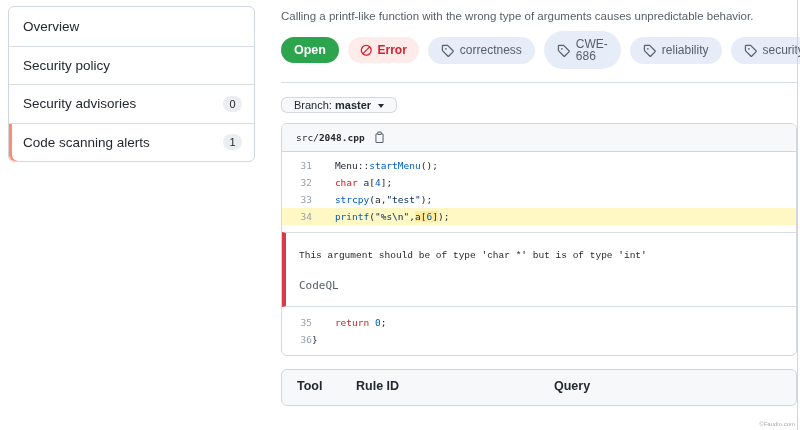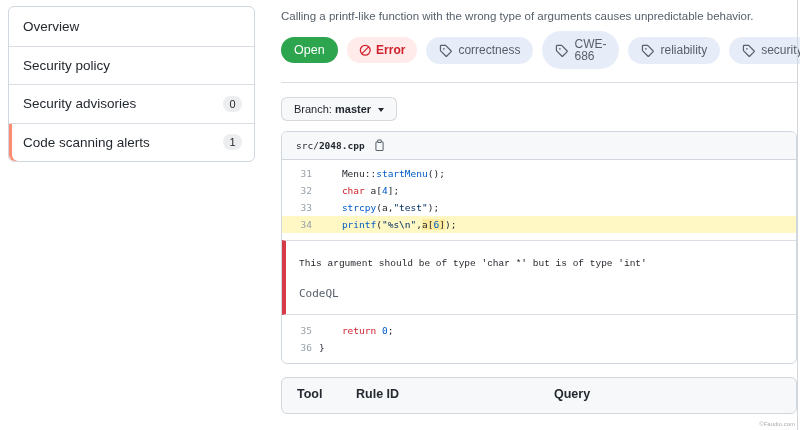--- a/index.html
+++ b/index.html
@@ -20,47 +20,47 @@
               padding:0 6.5px; color:#24292f; font-weight:500; }
 
   
   .main { flex:1; padding:0 3px 0 26px; min-width:0; }
   .title { font-size:22px; font-weight:400; line-height:28px; margin:0; color:#1f2328; letter-spacing:.2px; }
   .desc { font-size:11.5px; line-height:15px; color:#57606a; margin:3px 0 0; }
 
   .badges { display:flex; align-items:center; gap:9px; margin-top:7px; }
   #tags { display:contents; }
   .pill { display:inline-flex; align-items:center; border-radius:999px; font-size:12px; line-height:12px; padding:7px 12px; }
-  .pill.open { background:#2da44e; color:#fff; font-weight:400; font-size:12.5px; padding:7px 13px; }
+  .pill.open { background:#2da44e; color:#fff; font-weight:700; font-size:12.5px; padding:7px 13px; }
   .pill.error { background:#ffebe9; color:#cf222e; font-weight:700; gap:5px; }
   .pill.tag { background:#e7edf8; color:#57606a; gap:6px; padding:7px 13px; font-size:12px; cursor:pointer; }
   .pill svg { flex:none; }
 
   .divider { border:none; border-top:1px solid #d8dee4; margin:13px 0 0; }
 
   .branch-btn { margin-top:14px; display:inline-flex; align-items:center; gap:7px; background:#f6f8fa;
-                border:1px solid rgba(31,35,40,.15); border-radius:6px; padding:0 12px; height:24px;
+                border:1px solid rgba(31,35,40,.15); border-radius:6px; padding:0 12px; height:16px;
                 font-family:"Liberation Sans",sans-serif; font-size:11px; color:#24292f; cursor:pointer; }
   .branch-btn strong { font-weight:700; }
   .caret { width:0; height:0; border-left:3.5px solid transparent; border-right:3.5px solid transparent;
            border-top:4.5px solid #24292f; margin-top:1px; }
 
   
   .code-box { margin-top:10px; border:1px solid #d0d7de; border-radius:6px; background:#fff; overflow:hidden; }
   .code-header { display:flex; align-items:center; gap:9px; height:28px; padding:0 14px; background:#f6f8fa;
                  border-bottom:1px solid #d0d7de; font-family:"DejaVu Sans Mono", monospace; font-size:9.5px; color:#24292f; }
   .file-path strong { font-weight:700; }
   .copy-btn { background:none; border:none; padding:0; margin:0; display:flex; align-items:center; cursor:pointer; color:#57606a; }
 
   .code-lines { font-family:"DejaVu Sans Mono", monospace; font-size:9.5px; line-height:17px; color:#24292f; }
   #code-before { padding-top:5px; }
   #code-after  { padding-bottom:7px; }
   .code-line { display:flex; height:17px; align-items:center; }
   .ln { flex:0 0 30px; text-align:right; color:#97a0a9; }
-  .lc { margin-left:7px; white-space:pre; }
+  .lc { white-space:pre; }
   .code-line.hl { background:#fff8c5; }
   .tok-kw  { color:#cf222e; }
   .tok-fn  { color:#005cc5; }
   .tok-num { color:#005cc5; }
   .tok-str { color:#032f62; }
   .tok-mk  { background:#ffec9e; }
 
   .annotation { margin:7px 0; background:#fff; border-top:1px solid #d8dee4; border-bottom:1px solid #d8dee4;
                 border-left:4px solid #d73a49; padding:14px 16px 12px 13px; }
   .ann-msg { font-family:Liberation Mono, monospace; font-size:9.5px; margin:0; color:#24292f; }

